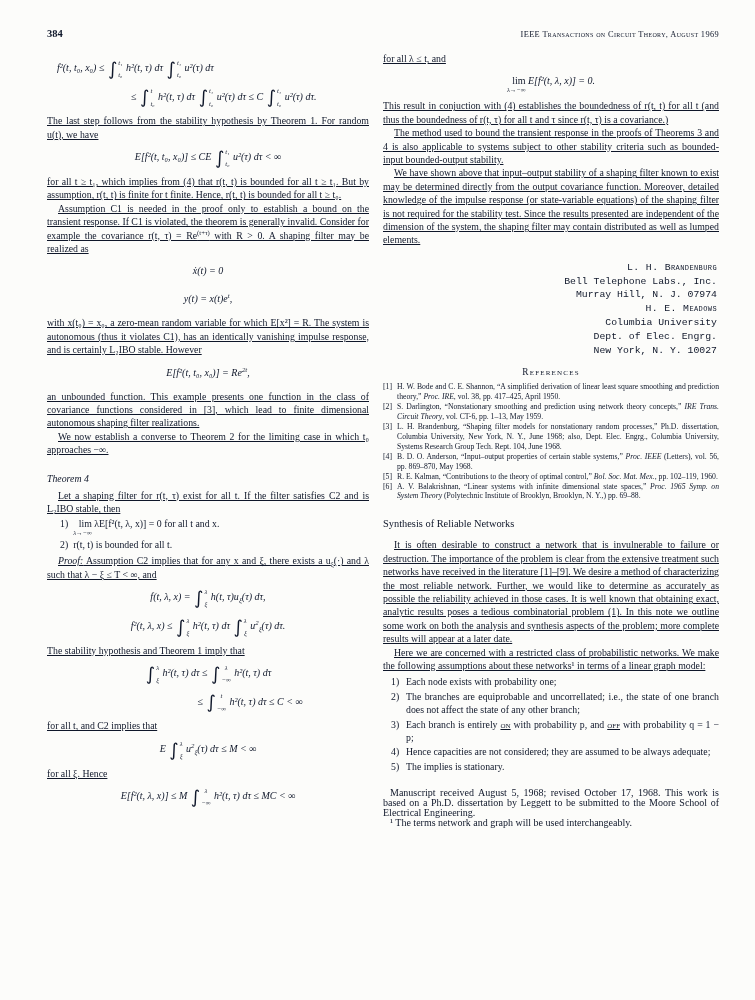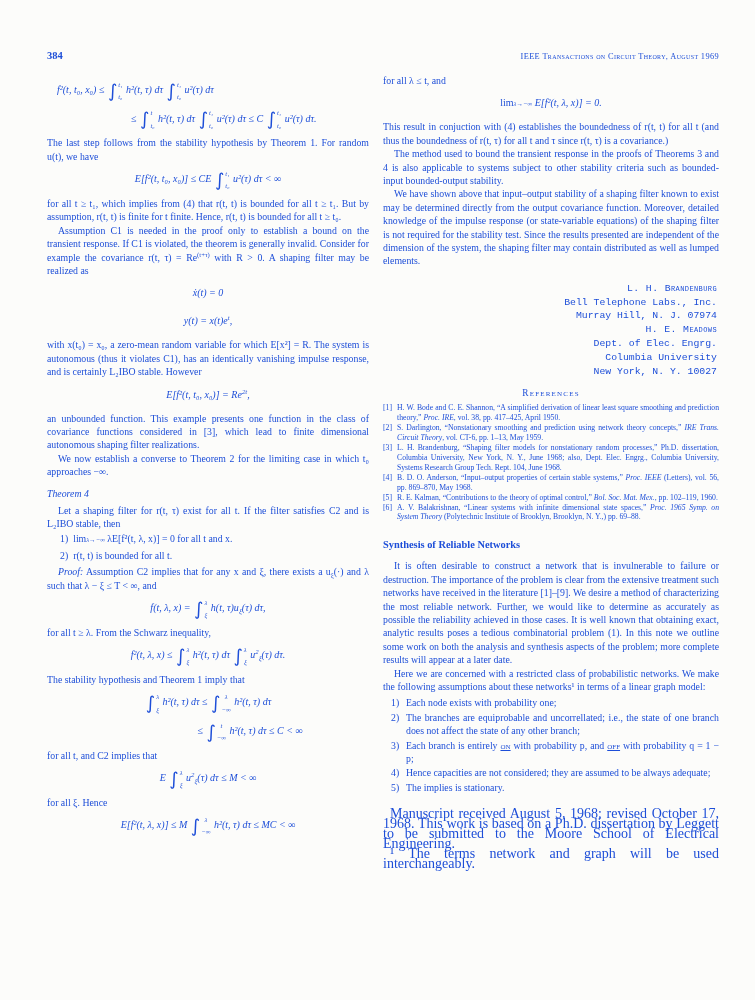--- a/index.html
+++ b/index.html
@@ -1,65 +1,65 @@
 <!DOCTYPE html>
 <html><head>
 <meta charset="utf-8">
 <style>
   html,body{margin:0;padding:0;background:#e9e9e7;}
   .sheet{
     width:755px;height:1000px;box-sizing:border-box;
-    background:#fcfcfa;color:#1d4ed8;
+    background:#fcfcfa;color:#0f172a;
     font-family:"Liberation Serif", serif;
-    padding:50px 36px 0 47px;
+    padding:28px 36px 0 47px;
     overflow:hidden;position:relative;
   }
   .pagehead{display:flex;justify-content:space-between;align-items:baseline;margin-bottom:13px;}
   .pagenum{font-weight:bold;font-size:10.5px;}
   .journal{font-size:8.4px;font-variant:small-caps;letter-spacing:0.35px;}
   .cols{display:flex;gap:14px;}
   .col{box-sizing:border-box;}
   .col.left{width:322px;flex:none;}
   .col.right{width:336px;flex:none;}
-  .para{margin:0;font-size:9.8px;line-height:13.4px;text-align:justify;}
+  .para{margin:0;font-size:9.8px;line-height:13.4px;text-align:justify;text-decoration:underline;}
   .para.ind{text-indent:11px;}
   .it{font-style:italic;}
   .sc{font-variant:small-caps;text-decoration:underline;}
   
   .eq{text-align:center;font-style:italic;font-size:10px;line-height:22px;min-height:22px;margin:5px 0 6px;}
   .eq.lft{text-align:left;padding-left:10px;}
   .eq.ind2{padding-left:84px;}
   .sup{font-size:68%;vertical-align:4px;line-height:0;}
   .sub{font-size:68%;vertical-align:-2px;line-height:0;}
   .intg{display:inline-flex;align-items:stretch;vertical-align:middle;margin:0 1px;height:22px;}
   .int-sign{font-family:"DejaVu Sans",sans-serif;font-size:18px;line-height:21px;font-style:normal;}
   .int-lims{display:flex;flex-direction:column;justify-content:space-between;font-size:6.6px;line-height:6.6px;padding:2px 0 1px 1px;font-style:italic;}
-  .limg{display:inline-flex;flex-direction:row;align-items:center;line-height:10px;}
+  .limg{display:inline-flex;flex-direction:column;align-items:flex-end;line-height:10px;}
   .limg .w{font-style:normal;}
   .limg .un{font-size:6.6px;font-style:italic;line-height:7px;}
   
-  .thm-head{font-style:italic;font-size:9.8px;margin:9px 0 5px;}
+  .thm-head{font-style:italic;font-size:9.8px;margin:16px 0 5px;}
   .thm-item{padding-left:13px;font-size:9.8px;line-height:16px;margin:1px 0;}
   .thm-item .num{margin-right:5px;}
   
   .sig{text-align:right;font-size:9.8px;line-height:13.8px;margin:14px 2px 10px 0;font-family:Liberation Mono, monospace;}
   .sig-line.name{font-variant:small-caps;letter-spacing:0.4px;}
   
   .refs-head{text-align:center;font-variant:small-caps;letter-spacing:1.2px;font-size:9.3px;margin:10px 0 5px;}
   .ref{display:flex;font-size:7.7px;line-height:9.9px;}
   .ref-label{flex:none;width:14px;}
   .ref-body{flex:1;text-align:justify;}
   
-  .sec-head{font-weight:bold;font-size:10.4px;margin:17px 0 9px;}
+  .sec-head{font-weight:normal;font-size:10.4px;margin:17px 0 9px;}
   .asm-list{margin:3px 0 0;}
   .asm{display:flex;font-size:9.8px;line-height:13.4px;margin:1px 0;}
   .asm-num{flex:none;width:15px;margin-left:8px;}
   .asm-body{flex:1;text-align:justify;}
   
-  .footnotes{margin-top:15px;font-size:14px;line-height:9.9px;text-align:justify;}
+  .footnotes{margin-top:15px;font-size:10px;line-height:9.9px;text-align:justify;}
   .fn{margin:0;text-indent:7px;}
 </style>
 </head>
 <body>
 
 <div class="sheet">
   <div class="pagehead">
     <span class="pagenum">384</span>
     <span class="journal">IEEE Transactions on Circuit Theory, August 1969</span>
   </div>
@@ -125,21 +125,20 @@
         <div class="thm-item"><span class="num">2)</span><span><span>r(t, t) is bounded for all t.</span></span></div>
       </div>
       <p class="para ind"><span class="it">Proof:</span><span> Assumption C2 implies that for any x and ξ, there exists a u</span><span class="sub">ξ</span><span>(·) and λ such that λ − ξ ≤ T &lt; ∞, and</span></p>
       <div class="eq"><span>f(t, λ, x) = </span><span class="intg">
             <span class="int-sign">∫</span>
             <span class="int-lims">
               <span>λ</span>
               <span>ξ</span>
             </span>
           </span><span> h(t, τ)u</span><span class="sub">ξ</span><span>(τ) dτ,</span></div>
-      <p class="para">for all t ≥ λ. From the Schwarz inequality,</p>
       <div class="eq"><span>f²(t, λ, x) ≤ </span><span class="intg">
             <span class="int-sign">∫</span>
             <span class="int-lims">
               <span>λ</span>
               <span>ξ</span>
             </span>
           </span><span> h²(t, τ) dτ </span><span class="intg">
             <span class="int-sign">∫</span>
             <span class="int-lims">
               <span>λ</span>
@@ -193,22 +192,22 @@
           </span><span> E[f²(t, λ, x)] = 0.</span></div>
       <p class="para">This result in conjuction with (4) establishes the boundedness of r(t, t) for all t (and thus the boundedness of r(t, τ) for all t and τ since r(t, τ) is a covariance.)</p>
       <p class="para ind">The method used to bound the transient response in the proofs of Theorems 3 and 4 is also applicable to systems subject to other stability criteria such as bounded-input bounded-output stability.</p>
       <p class="para ind">We have shown above that input–output stability of a shaping filter known to exist may be determined directly from the output covariance function. Moreover, detailed knowledge of the impulse response (or state-variable equations) of the shaping filter is not required for the stability test. Since the results presented are independent of the dimension of the system, the shaping filter may contain distributed as well as lumped elements.</p>
 
       <div class="sig">
         <div class="sig-line name">L. H. Brandenburg</div>
         <div class="sig-line">Bell Telephone Labs., Inc.</div>
         <div class="sig-line">Murray Hill, N. J. 07974</div>
         <div class="sig-line name">H. E. Meadows</div>
+        <div class="sig-line">Columbia University</div>
         <div class="sig-line">Dept. of Elec. Engrg.</div>
-        <div class="sig-line">Columbia University</div>
         <div class="sig-line">New York, N. Y. 10027</div>
       </div>
 
       <div class="refs-head">References</div>
       <div>
         <div class="ref">
             <span class="ref-label">[1]</span>
             <span class="ref-body"><span>H. W. Bode and C. E. Shannon, “A simplified derivation of linear least square smoothing and prediction theory,” </span><span class="it">Proc. IRE</span><span>, vol. 38, pp. 417–425, April 1950.</span></span>
           </div>
         <div class="ref">

